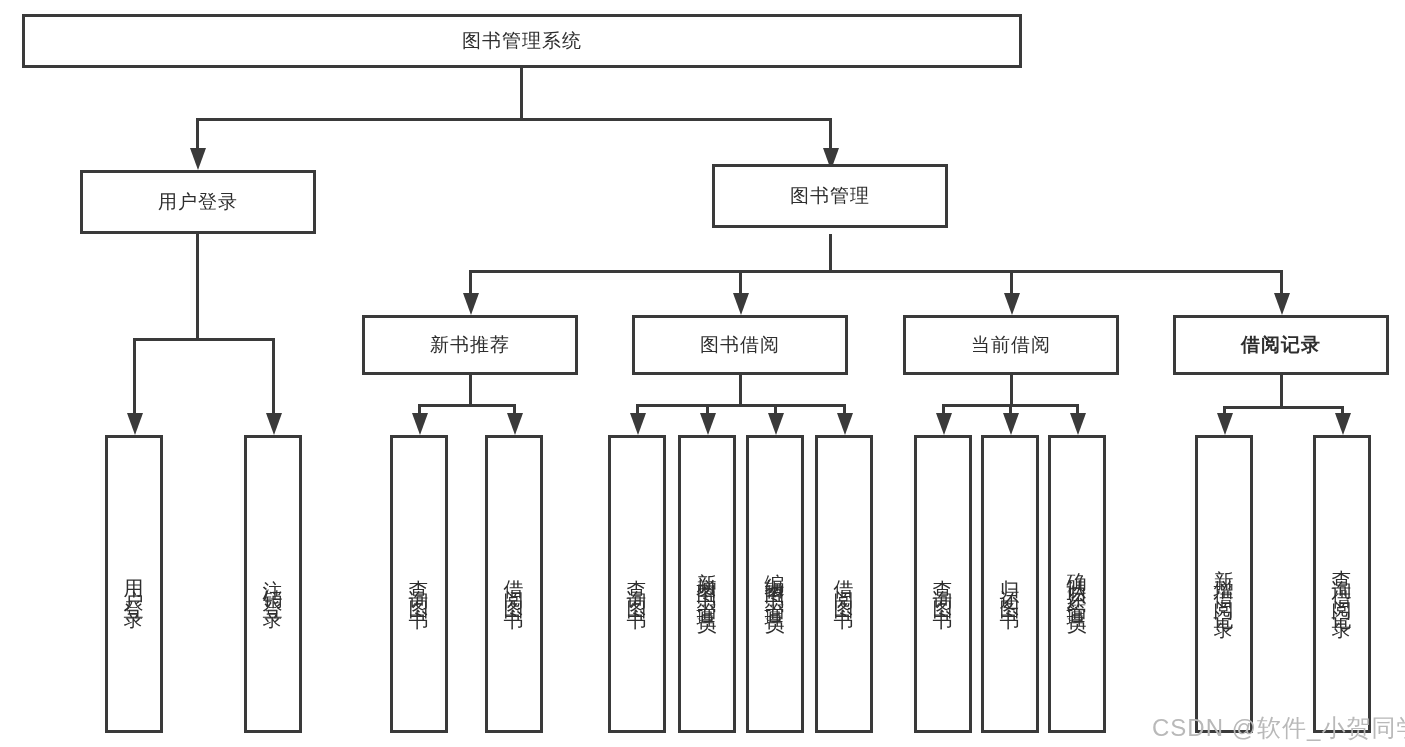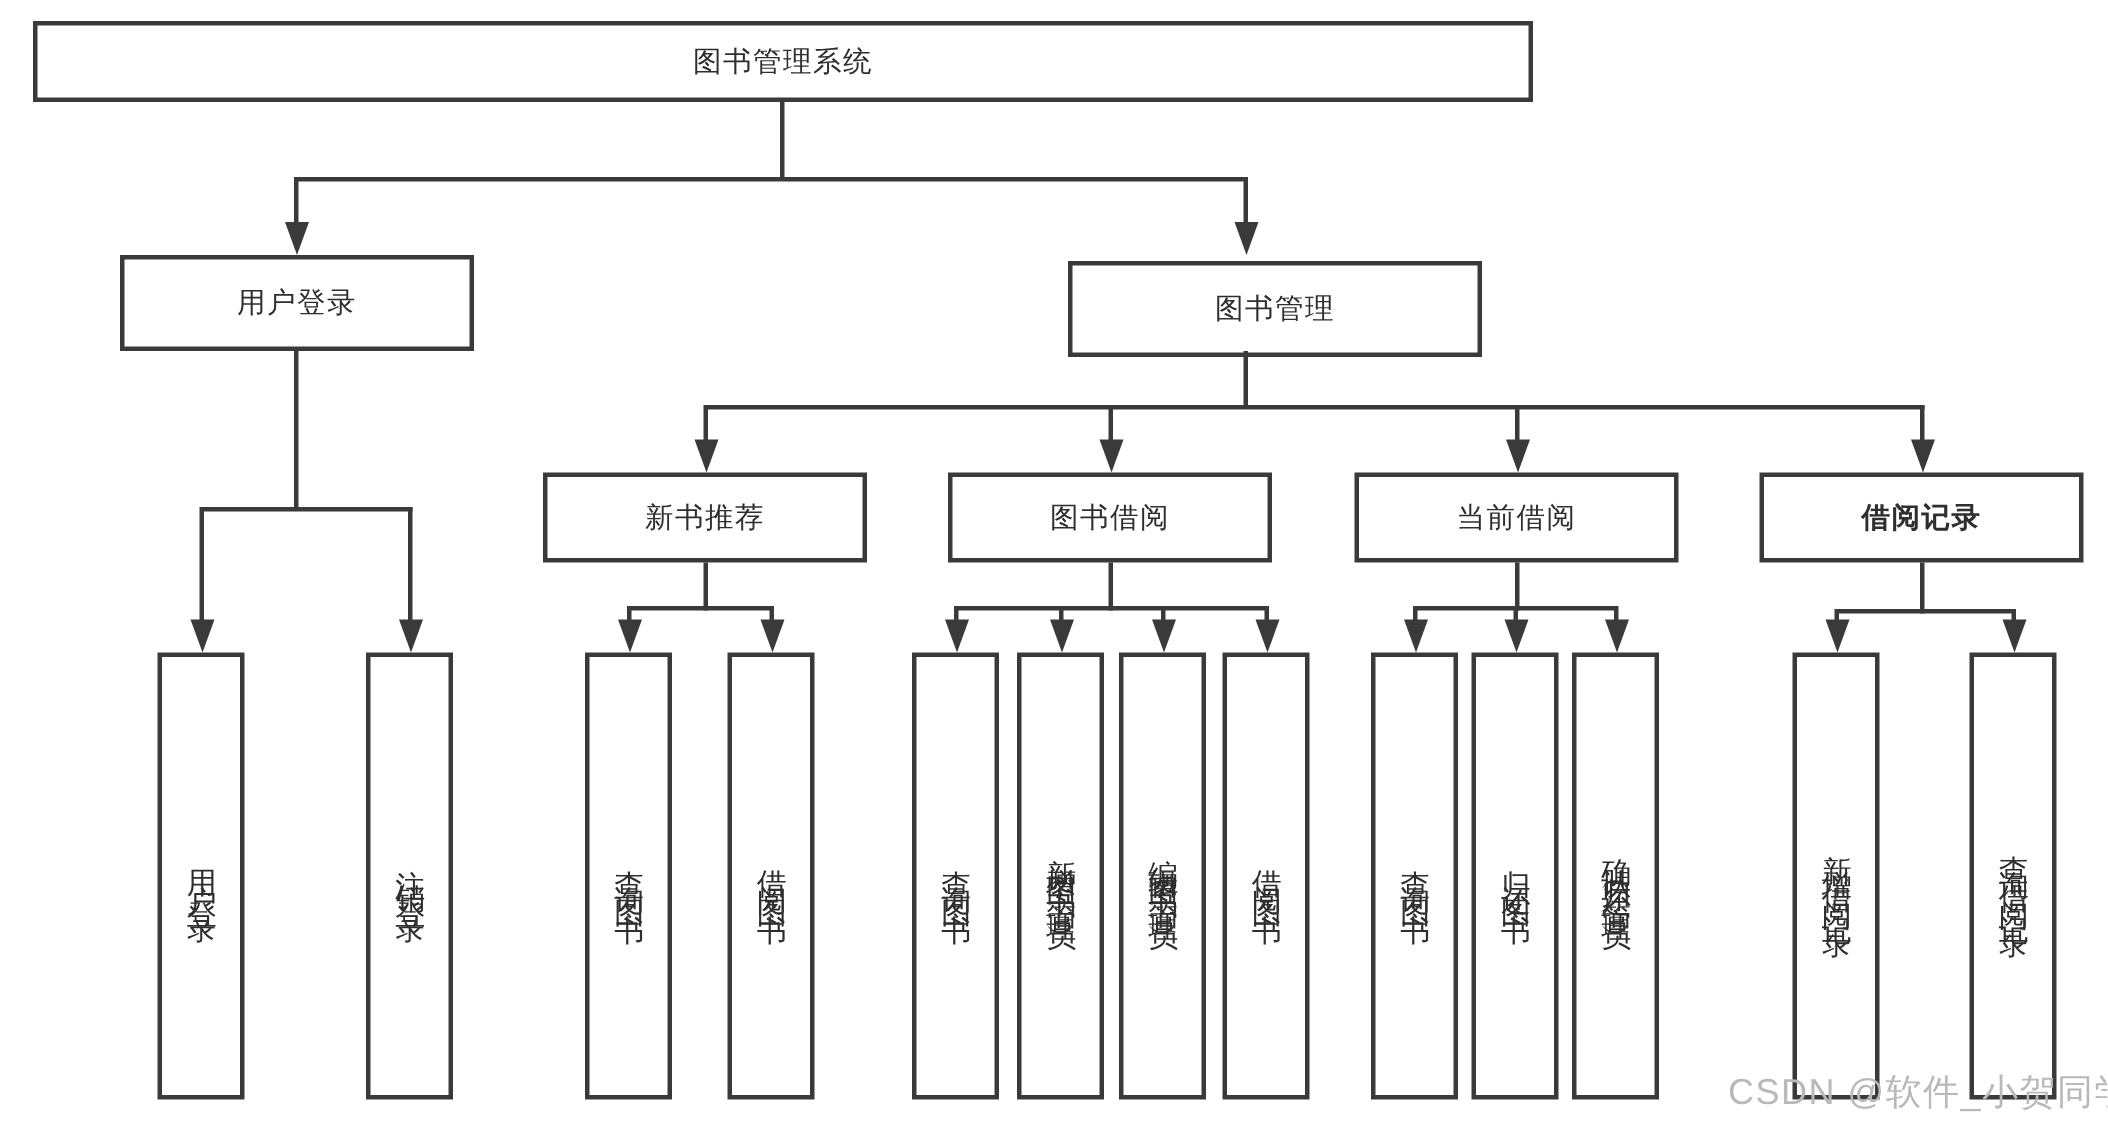--- a/index.html
+++ b/index.html
@@ -56,21 +56,21 @@
   <div class="vl" style="left:520px;top:68px;height:52px;"></div>
   <div class="hl" style="left:197px;top:118px;width:635px;"></div>
   <div class="vl" style="left:196px;top:118px;height:34px;"></div>
   <div class="ah" style="left:190px;top:148px;"></div>
   <div class="vl" style="left:829px;top:118px;height:34px;"></div>
   <div class="ah" style="left:823px;top:148px;"></div>
 
   <div class="box hbox" style="left:80px;top:170px;width:236px;height:64px;">
     <span>用户登录</span>
   </div>
-  <div class="box hbox" style="left:712px;top:174px;width:276px;height:64px;">
+  <div class="box hbox" style="left:712px;top:164px;width:236px;height:64px;">
     <span>图书管理</span>
   </div>
 
   <div class="vl" style="left:196px;top:234px;height:106px;"></div>
   <div class="hl" style="left:134px;top:338px;width:141px;"></div>
   <div class="vl" style="left:133px;top:338px;height:77px;"></div>
   <div class="ah" style="left:127px;top:413px;"></div>
   <div class="vl" style="left:272px;top:338px;height:77px;"></div>
   <div class="ah" style="left:266px;top:413px;"></div>
 

